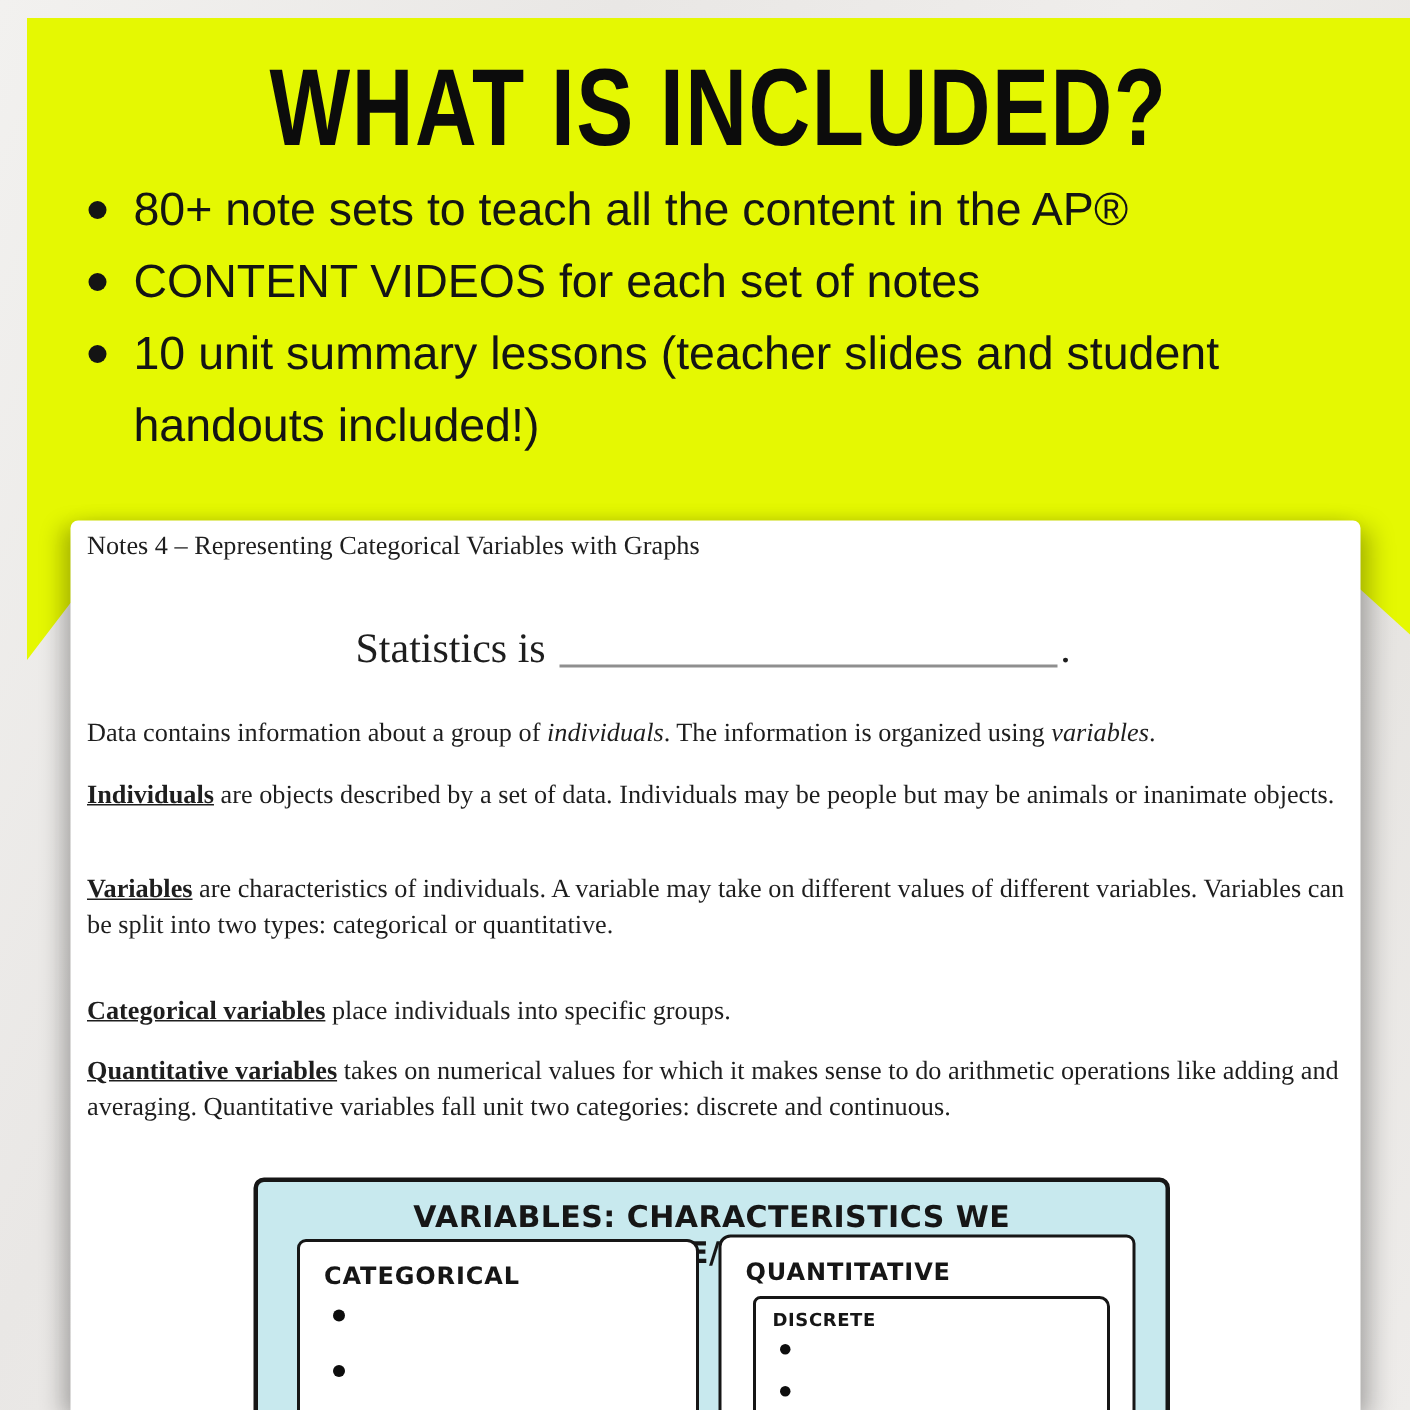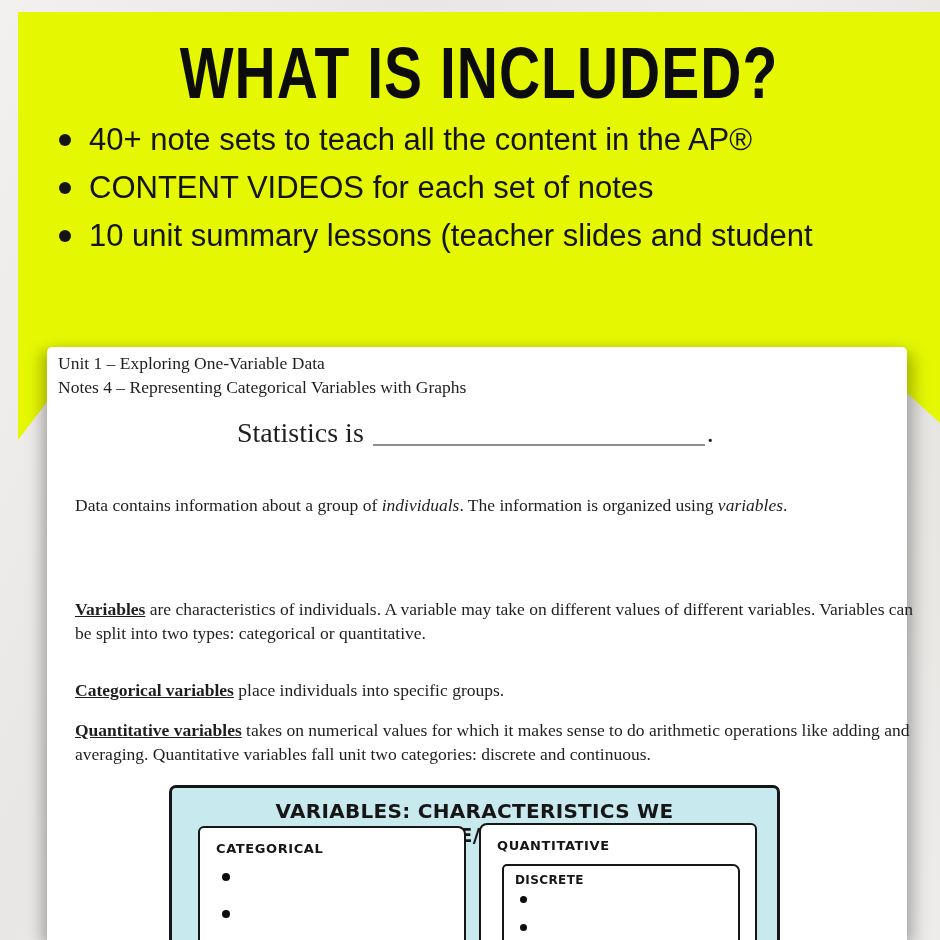--- a/index.html
+++ b/index.html
@@ -27,82 +27,83 @@
   .doc{
     position:absolute;left:47px;top:347px;width:860px;height:593px;background:#ffffff;
     border-radius:5px 5px 0 0;
     box-shadow:-7px 4px 14px rgba(0,0,0,0.22),7px 6px 16px rgba(0,0,0,0.25);
     font-family:"Liberation Serif",serif;color:#1e1e1e;
   }
   .doc-header{position:absolute;left:11px;top:5px;font-size:17.5px;line-height:23.5px;}
   .stat-line{position:absolute;left:190px;top:70px;font-size:28px;white-space:nowrap;}
   .stat-blank{display:inline-block;width:332px;height:20px;margin-left:9px;margin-right:2px;
     border-bottom:2px solid #8f8f8f;vertical-align:-4px;}
-  .para{position:absolute;left:11px;width:846px;margin:17px;font-size:17.5px;line-height:23.5px;}
+  .para{position:absolute;left:11px;width:846px;margin:0;font-size:17.5px;line-height:23.5px;}
   .para .lead{font-weight:bold;text-decoration:underline;}
   .p1{top:130px;} .p2{top:171px;} .p3{top:234px;} .p4{top:315px;} .p5{top:355px;}
   
   .diagram{
     position:absolute;left:122px;top:438px;width:611px;height:200px;box-sizing:border-box;
     background:#c8e9ee;border:3px solid #161616;border-radius:7px;
     font-family:"DejaVu Sans",sans-serif;color:#161616;
   }
   .diagram-title{position:absolute;top:11px;left:0;width:100%;text-align:center;
     font-weight:700;font-size:20px;letter-spacing:.3px;}
   .dbox{position:absolute;box-sizing:border-box;background:#fff;border:2.5px solid #161616;}
   .box-cat{left:26px;top:38px;width:268px;height:170px;border-radius:6px 8px 0 0;}
   .box-quant{left:307px;top:35px;width:278px;height:174px;border-radius:8px 6px 0 0;}
   .box-disc{left:21px;top:39px;width:238px;height:140px;border-width:2px;border-radius:5px 7px 0 0;background:#fff;}
-  .dlabel{position:absolute;left:16px;top:13px;font-weight:700;font-size:13px;letter-spacing:.6px;}
+  .dlabel{position:absolute;left:16px;top:13px;font-weight:700;font-size:16px;letter-spacing:.6px;}
   .dlabel.small{left:11px;top:7px;font-size:12px;letter-spacing:.4px;}
   .ddot{position:absolute;width:8px;height:8px;border-radius:50%;background:#0d0d0d;}
   .box-cat .ddot.d1{left:22px;top:45px;}
   .box-cat .ddot.d2{left:22px;top:82px;}
   .box-disc .ddot{width:7px;height:7px;}
   .box-disc .ddot.d1{left:16px;top:30px;}
   .box-disc .ddot.d2{left:16px;top:58px;}
 </style>
 </head>
 <body>
 
 <div class="stage">
 
   <div class="banner">
     <div class="banner-title">
       <span>WHAT IS INCLUDED?</span>
     </div>
     <ul class="bullets">
       <li>
         <span class="dot"></span>
-        <span class="bl">40+ note sets to teach all the content in the AP®</span>
+        <span class="bl">80+ note sets to teach all the content in the AP®</span>
       </li>
       <li>
         <span class="dot"></span>
         <span class="bl">CONTENT VIDEOS for each set of notes</span>
       </li>
       <li>
         <span class="dot"></span>
         <span class="bl">10 unit summary lessons (teacher slides and student</span>
+        <span class="bl">handouts included!)</span>
       </li>
     </ul>
   </div>
 
   <div class="doc">
 
     <div class="doc-header">
-      <div>Unit 1 – Exploring One-Variable Data</div>
       <div>Notes 4 – Representing Categorical Variables with Graphs</div>
     </div>
 
     <div class="stat-line">
       <span>Statistics is</span><span class="stat-blank"></span><span>.</span>
     </div>
 
     <p class="para p1"><span>Data contains information about a group of </span><i>individuals</i><span>. The information is organized using </span><i>variables</i><span>.</span></p>
 
+    <p class="para p2"><span class="lead">Individuals</span><span> are objects described by a set of data. Individuals may be people but may be animals or inanimate objects.</span></p>
 
     <p class="para p4"><span class="lead">Categorical variables</span><span> place individuals into specific groups.</span></p>
 
     <p class="para p3"><span class="lead">Variables</span><span> are characteristics of individuals. A variable may take on different values of different variables. Variables can be split into two types: categorical or quantitative.</span></p>
 
     <p class="para p5"><span class="lead">Quantitative variables</span><span> takes on numerical values for which it makes sense to do arithmetic operations like adding and averaging. Quantitative variables fall unit two categories: discrete and continuous.</span></p>
 
     <div class="diagram">
       <div class="diagram-title">VARIABLES: CHARACTERISTICS WE MEASURE/OBSERVE</div>
 

